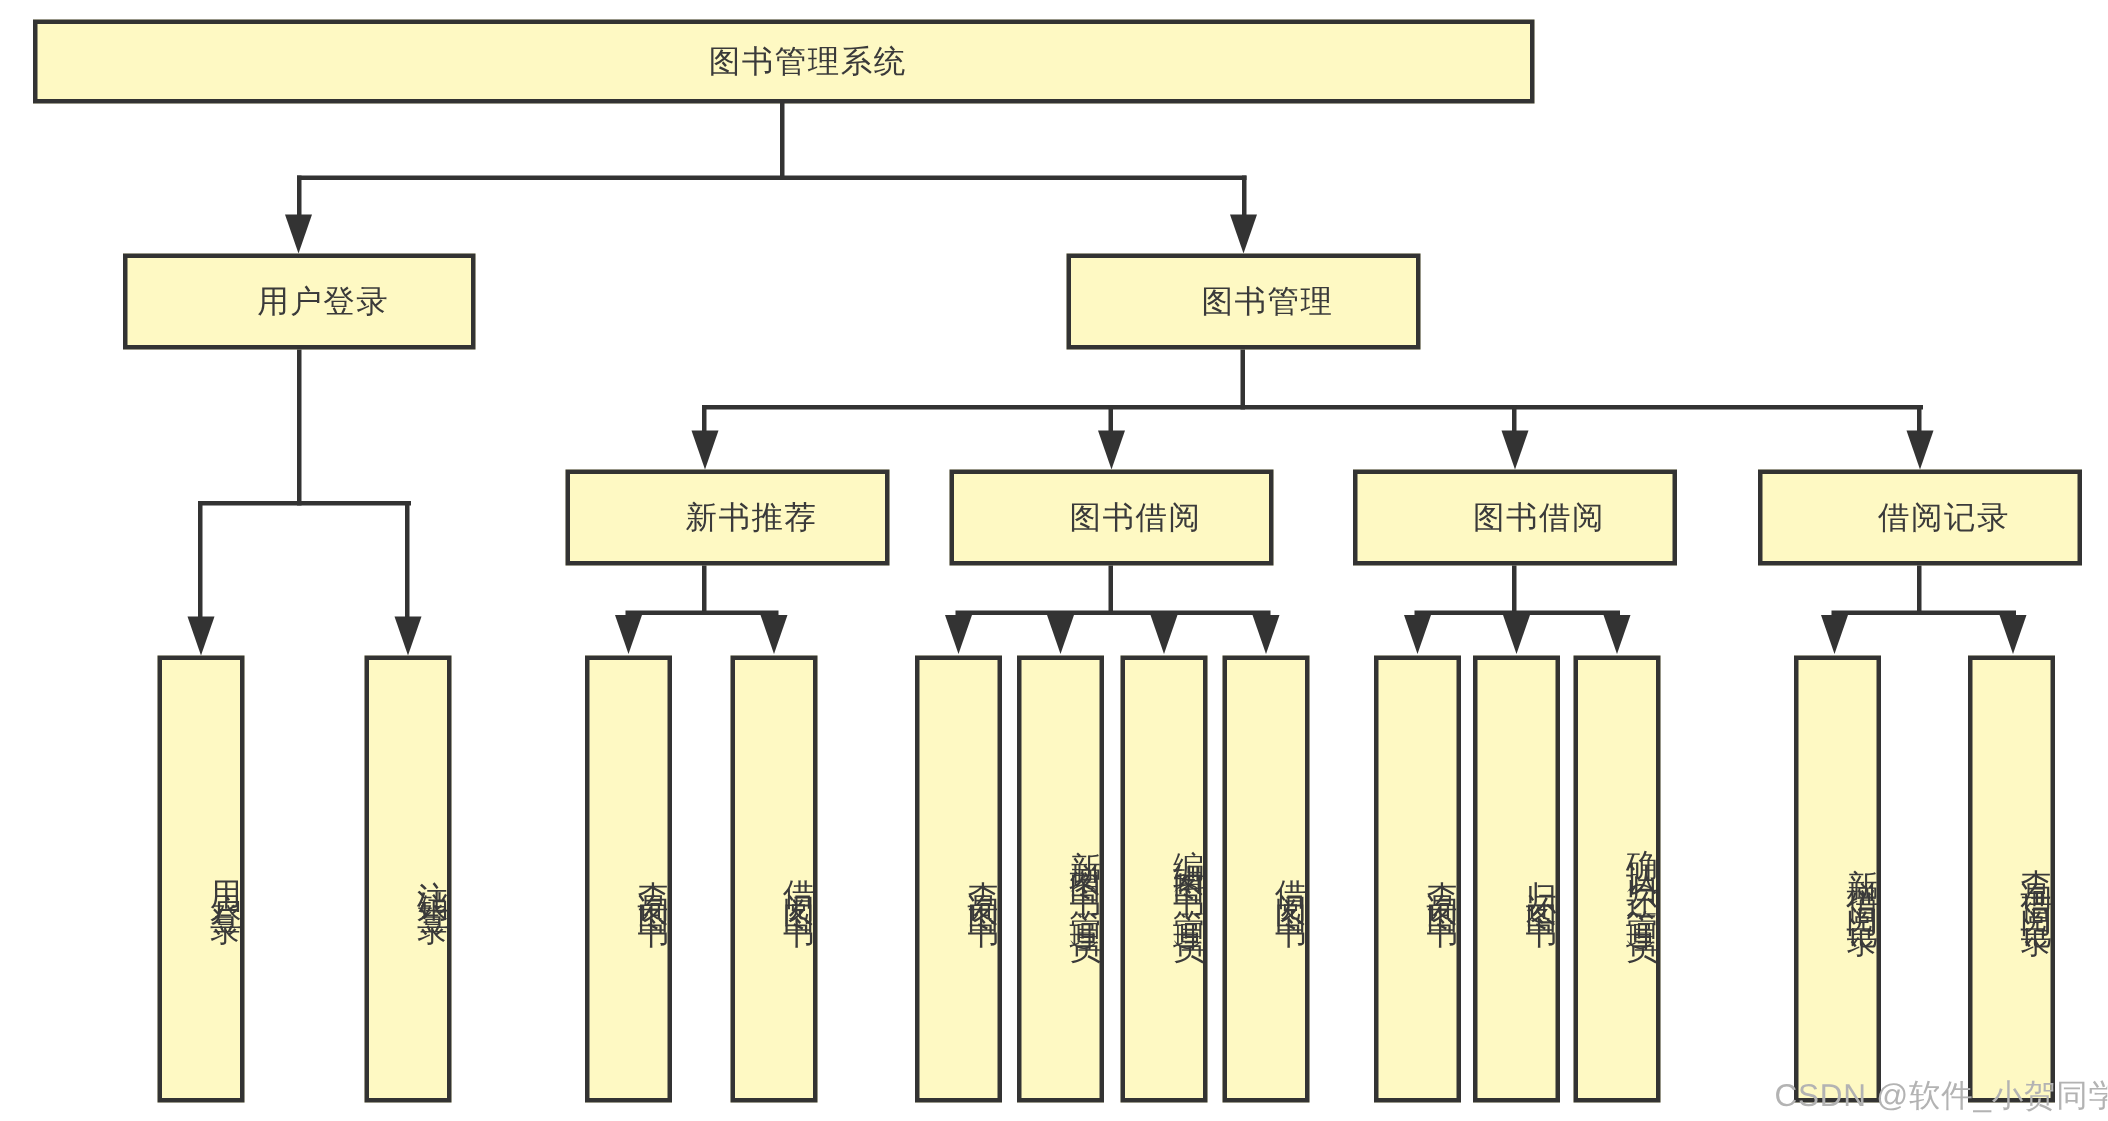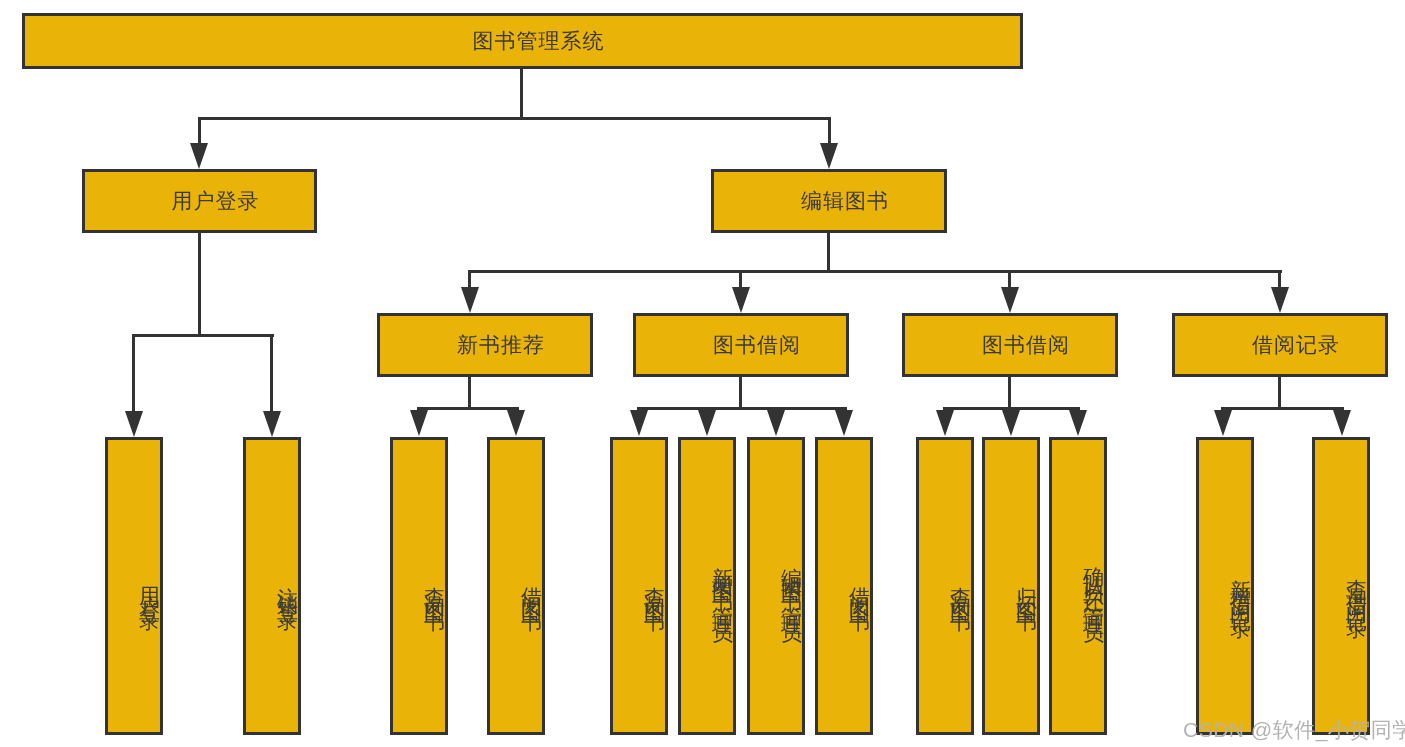--- a/index.html
+++ b/index.html
@@ -8,21 +8,21 @@
     width: 1405px;
     height: 747px;
     background: #ffffff;
     font-family: "Liberation Sans", sans-serif;
     overflow: hidden;
   }
   .node {
     position: absolute;
     box-sizing: border-box;
     border: 3px solid #333333;
-    background: #eab308;
+    background: #fef9c3;
     display: flex;
     align-items: center;
     justify-content: center;
     color: #3a3a3a;
     padding-left: 32px;
   }
   .root  { left: 22px;  top: 13px;  width: 1001px; height: 56px; font-size: 21px; }
   .h1    { top: 169px;  height: 64px; font-size: 21px; }
   .h2    { top: 313px;  width: 216px; height: 64px; font-size: 21px; }
   .leaf  { top: 437px;  width: 58px;  height: 298px; }
@@ -68,21 +68,21 @@
   <div class="hl" style="left:198px; top:117px; width:633px;"></div>
   <div class="vl" style="left:198px; top:117px; height:28px;"></div>
   <div class="ar" style="left:190px; top:143px;"></div>
   <div class="vl" style="left:828px; top:117px; height:28px;"></div>
   <div class="ar" style="left:820px; top:143px;"></div>
 
   <div class="node h1" style="left:82px; width:235px;">
     <span>用户登录</span>
   </div>
   <div class="node h1" style="left:711px; width:236px;">
-    <span>编辑图书</span>
+    <span>图书管理</span>
   </div>
 
   <div class="vl" style="left:198px;  top:233px; height:104px;"></div>
   <div class="hl" style="left:132px;  top:334px; width:142px;"></div>
   <div class="vl" style="left:132px;  top:334px; height:78px;"></div>
   <div class="ar" style="left:125px;  top:411px;"></div>
   <div class="vl" style="left:270px;  top:334px; height:78px;"></div>
   <div class="ar" style="left:263px;  top:411px;"></div>
 
   <div class="vl" style="left:827px;  top:233px; height:40px;"></div>

